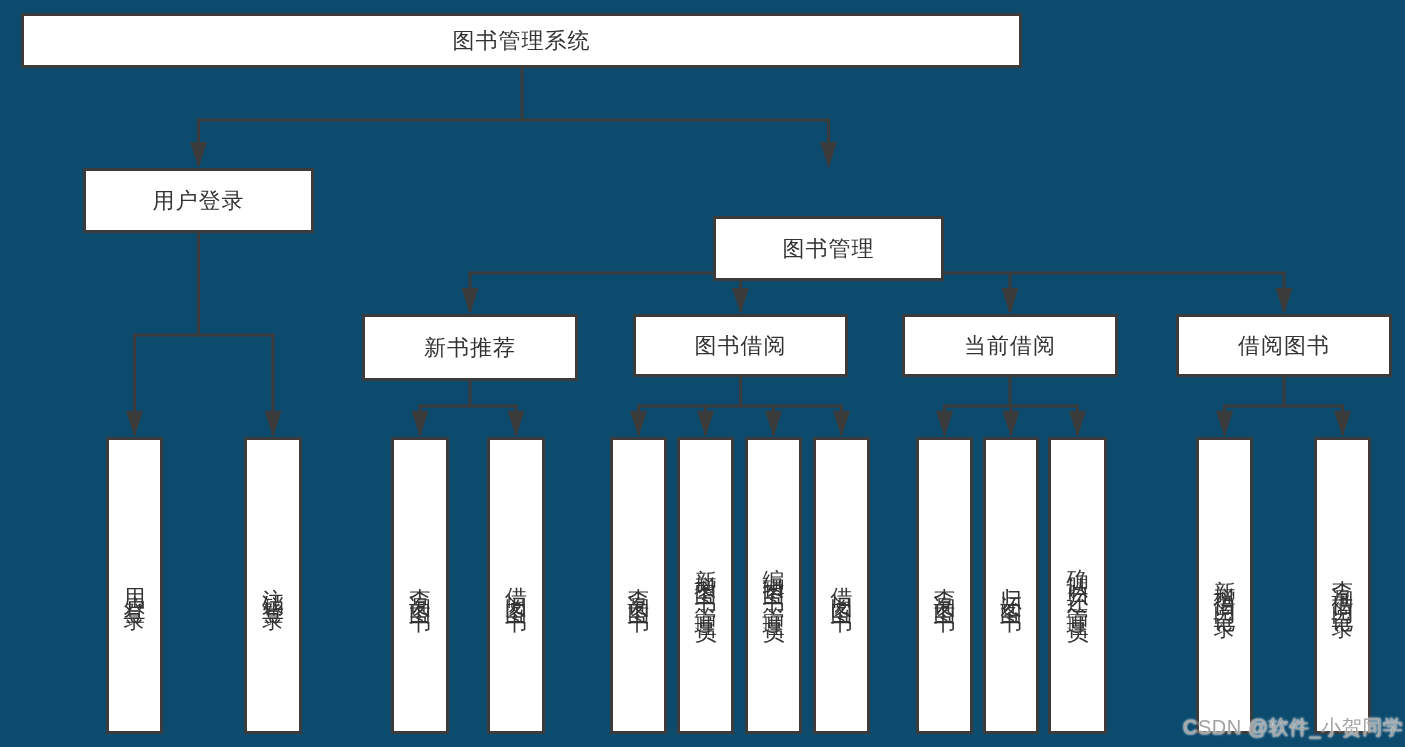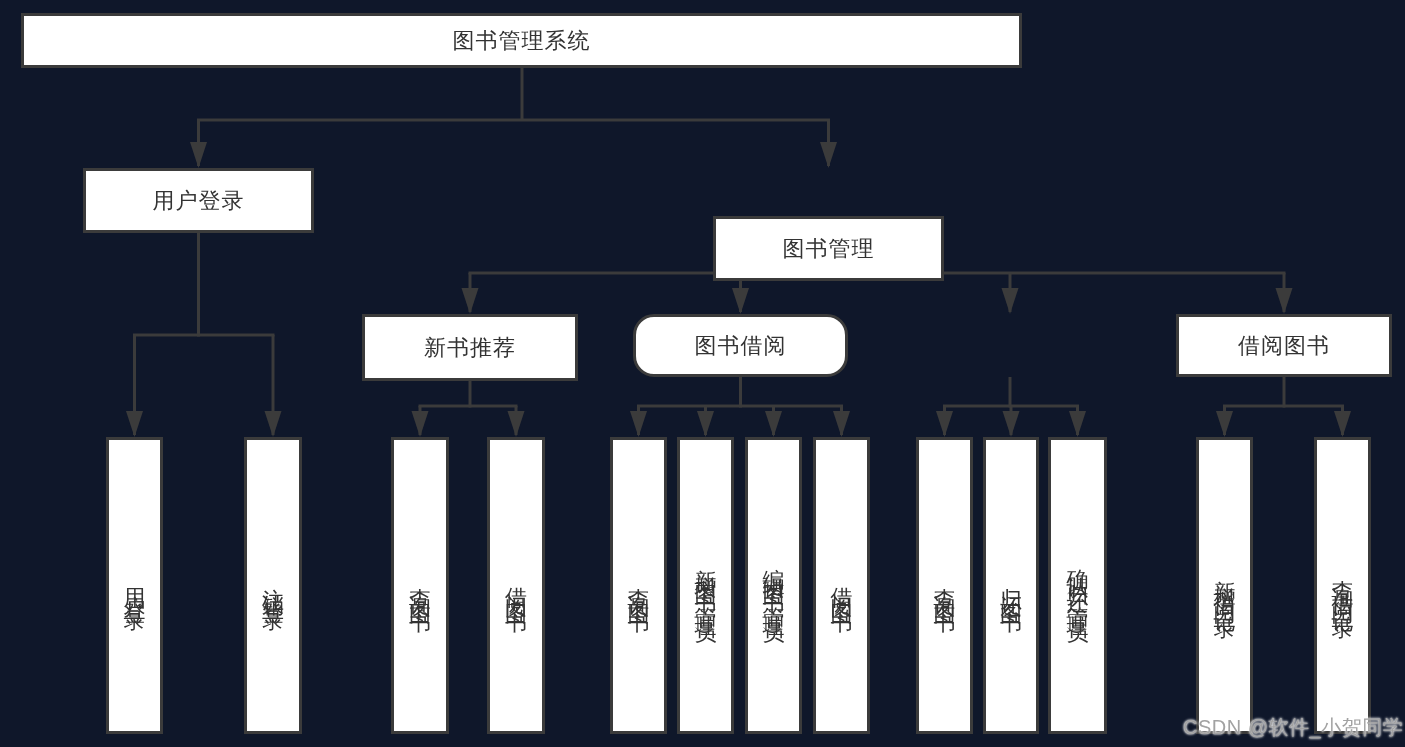--- a/index.html
+++ b/index.html
@@ -1,17 +1,17 @@
 <!DOCTYPE html>
 <html><head>
 <meta charset="utf-8">
 <style>
   html,body{margin:0;padding:0;background:#ffffff;}
   .stage{
-    position:relative;width:1405px;height:747px;background:#0f172a;
+    position:relative;width:1405px;height:747px;background:#0c4a6e;
     font-family:"Liberation Sans", sans-serif;color:#2f2f2f;overflow:hidden;
   }
   svg.connectors{position:absolute;left:0;top:0;z-index:1;}
   .box{
     position:absolute;box-sizing:border-box;background:#ffffff;
     border:3px solid #3b3b3b;z-index:2;
     display:flex;align-items:center;justify-content:center;
     font-size:22px;color:#333333;
   }
   .box.h{letter-spacing:1px;}
@@ -107,22 +107,25 @@
   <div class="box h" style="left:83px;top:168px;width:231px;height:65px;">
     <span>用户登录</span>
   </div>
   <div class="box h" style="left:713px;top:168px;width:231px;height:65px;margin-top:48px;">
     <span>图书管理</span>
   </div>
 
   <div class="box h" style="left:362px;top:314px;width:216px;height:67px;">
     <span>新书推荐</span>
   </div>
-  <div class="box h" style="left:633px;top:314px;width:215px;height:63px;border-radius:21px;">
+  <div class="box h" style="left:633px;top:314px;width:215px;height:63px;">
     <span>图书借阅</span>
+  </div>
+  <div class="box h" style="left:902px;top:314px;width:216px;height:63px;">
+    <span>当前借阅</span>
   </div>
   <div class="box h" style="left:1176px;top:314px;width:216px;height:63px;">
     <span>借阅图书</span>
   </div>
 
   <div class="box v" style="left:106px;top:437px;width:57px;height:297px;">
     <span>用户登录</span>
   </div>
   <div class="box v" style="left:244px;top:437px;width:58px;height:297px;">
     <span>注销登录</span>

